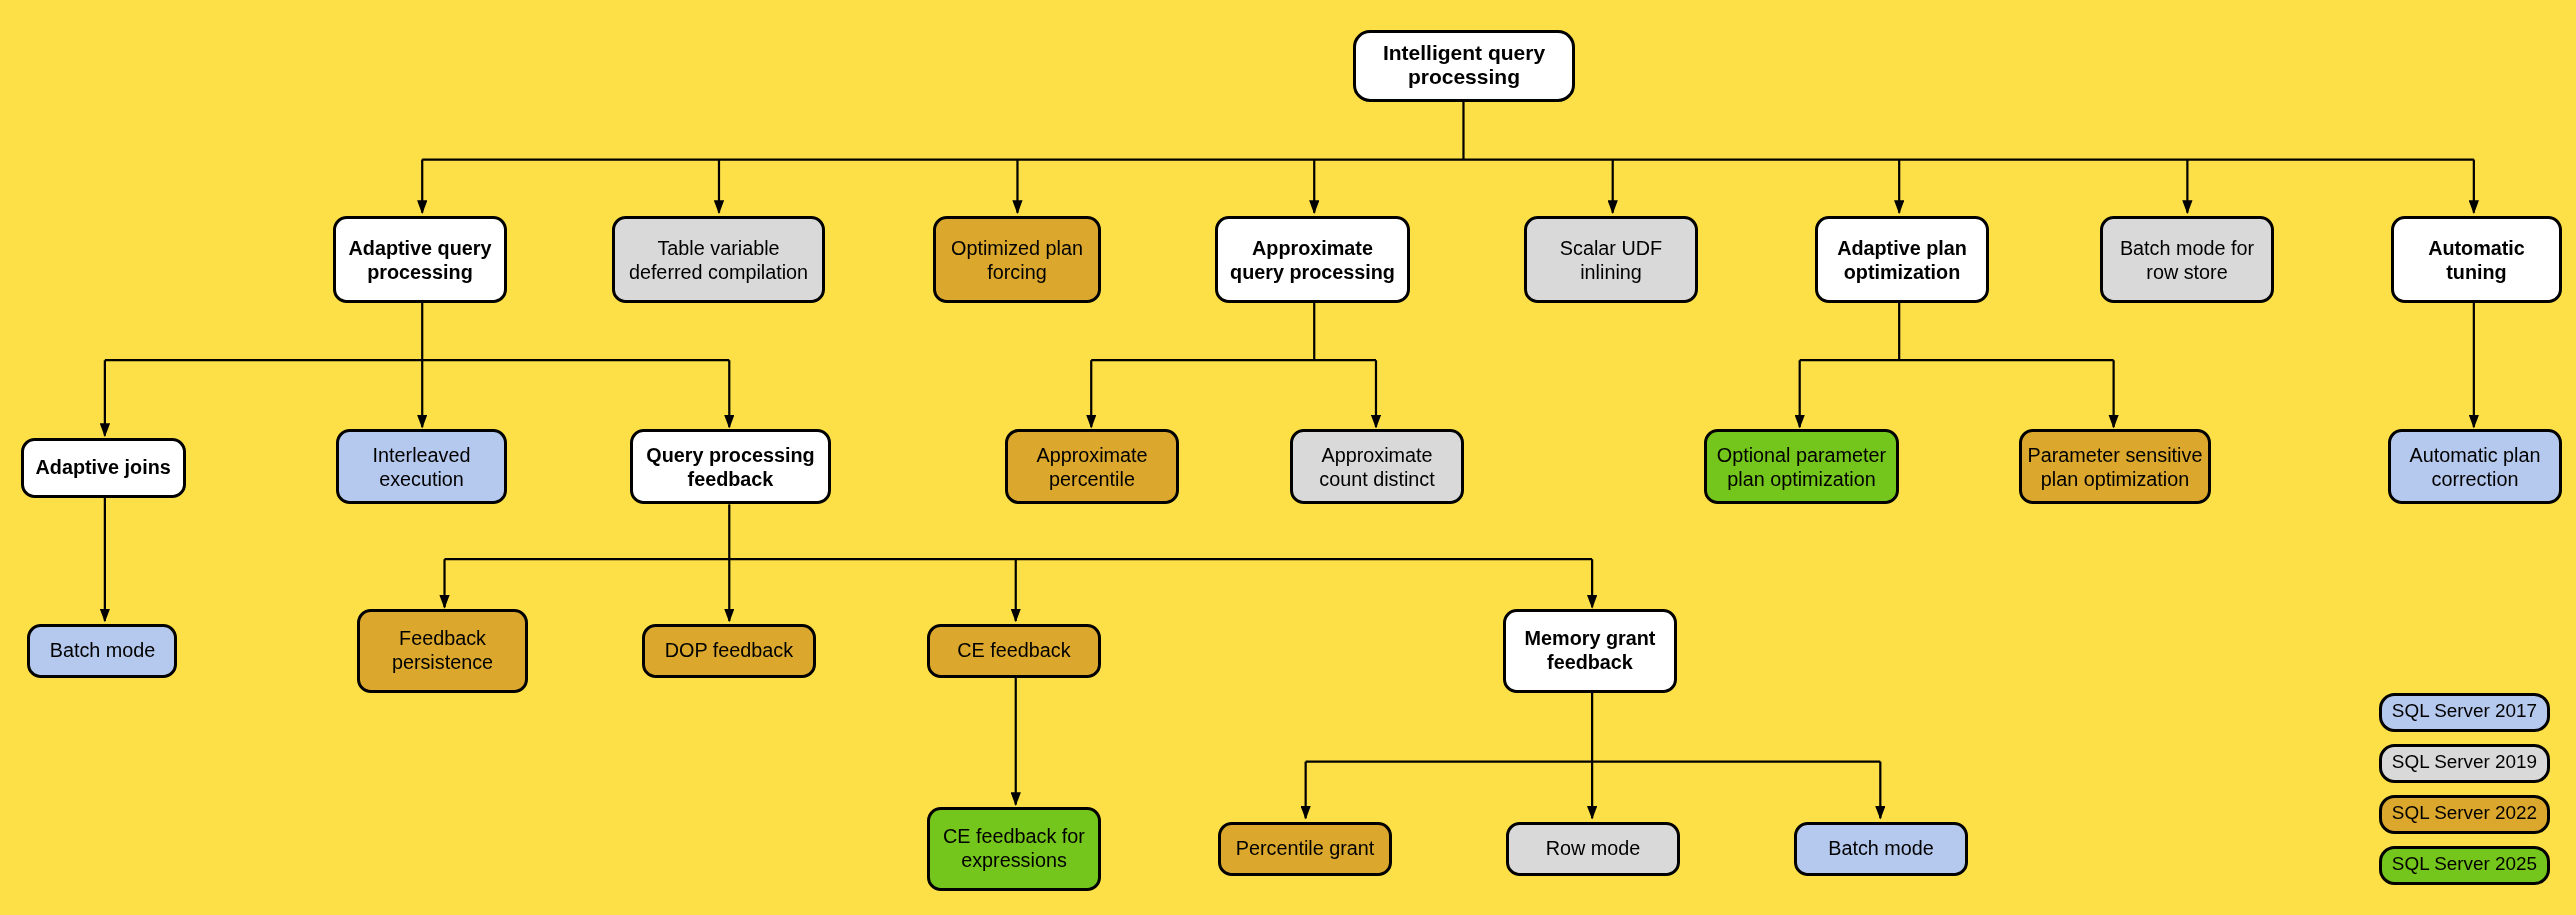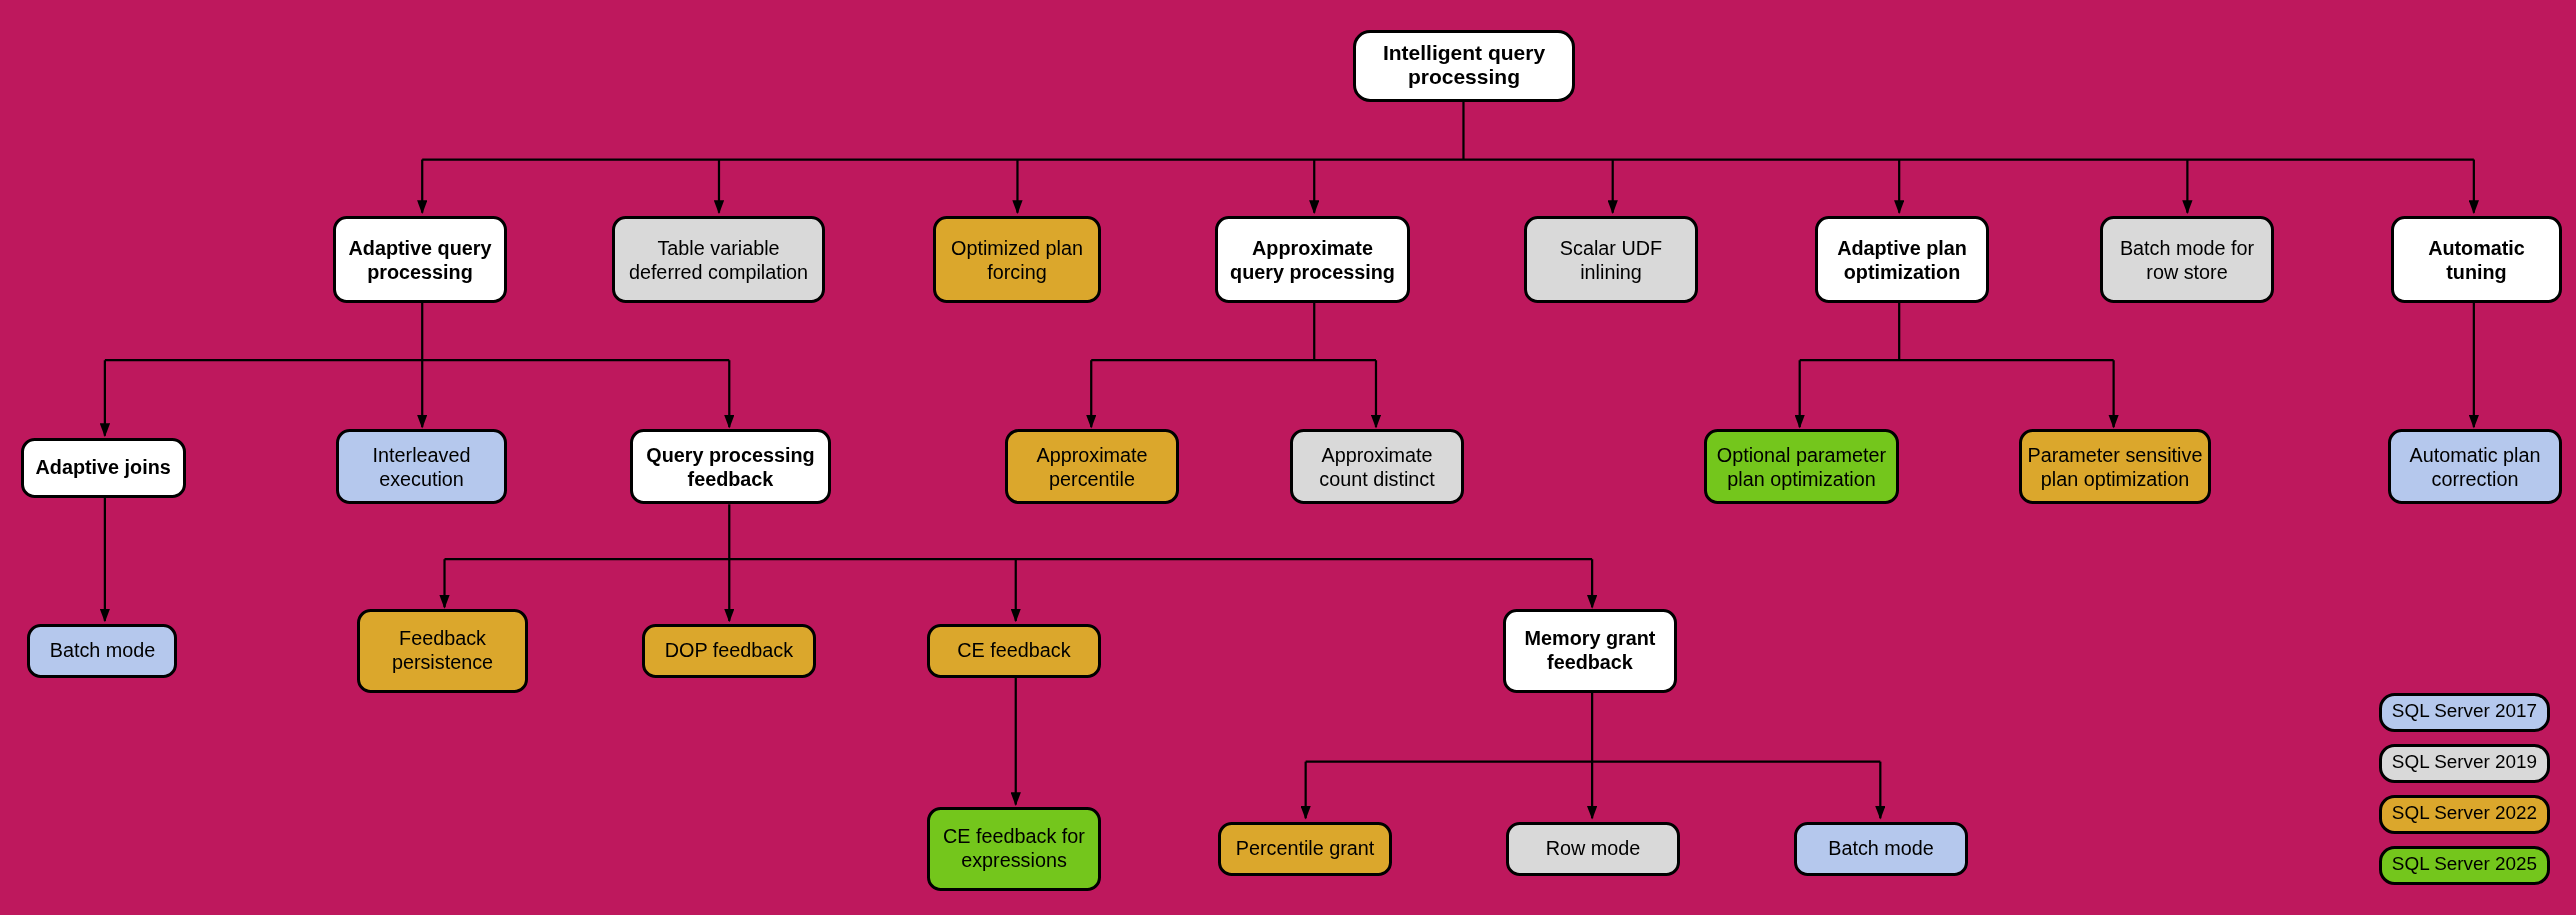--- a/index.html
+++ b/index.html
@@ -1,16 +1,16 @@
 <!DOCTYPE html>
 <html style="font-size:9.2px"><head>
 <meta charset="utf-8">
 <style>
   html,body{margin:0;padding:0;background:#ffffff;}
-  #viewport{width:2576px;height:916px;overflow:hidden;background:#be185d;position:relative;}
+  #viewport{width:2576px;height:916px;overflow:hidden;background:#fde047;position:relative;}
   #stage{width:859px;height:305px;transform:scale(3);transform-origin:0 0;position:relative;
          font-family:"Liberation Sans", sans-serif;}
   #edges{position:absolute;left:0;top:0;width:859px;height:305px;}
   .node{position:absolute;box-sizing:border-box;border:0.7px solid #000;border-radius:4.6px;
         display:flex;align-items:center;justify-content:center;text-align:center;
         padding:1.1px 1.7px;background:#fff;z-index:2;}
   .node .lbl{font-size:6.6px;line-height:1.16;color:#000;}
   .node.base .lbl{font-weight:700;}
   .node.root{border-radius:5.7px;}
   .node.root .lbl{font-size:7px;}

